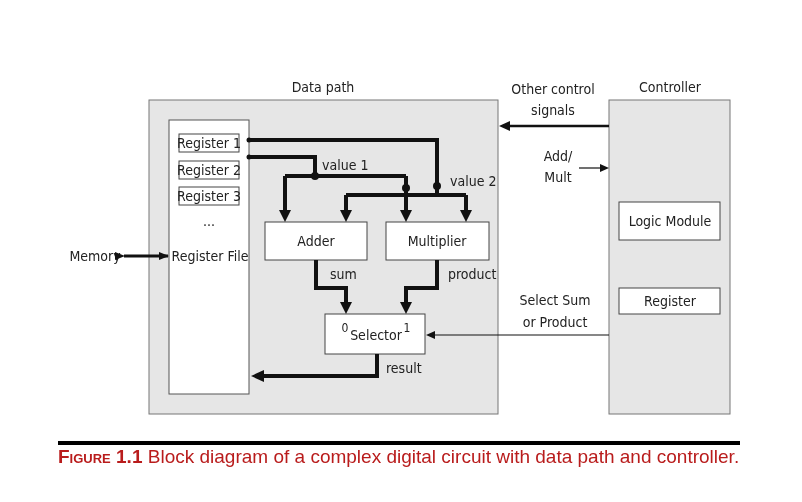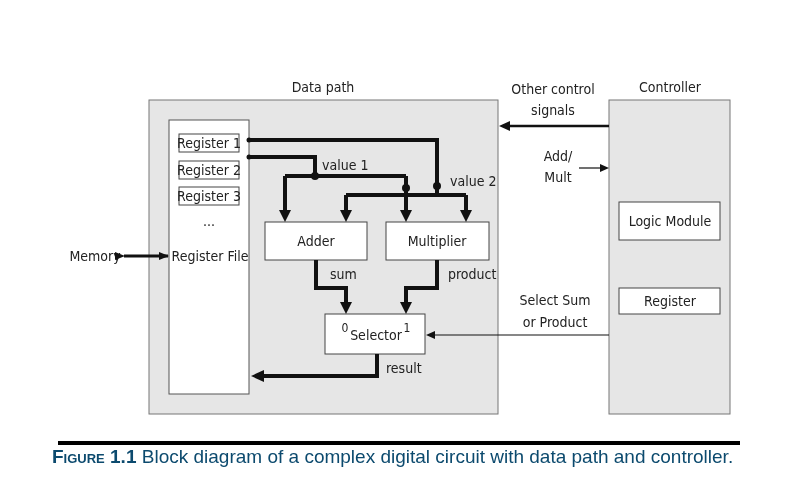--- a/index.html
+++ b/index.html
@@ -1,19 +1,19 @@
 <!DOCTYPE html>
 <html><head>
 <meta charset="utf-8">
 <style>
   html,body{margin:0;padding:0;background:#fff;}
   body{width:802px;height:502px;position:relative;overflow:hidden;font-family:"Liberation Sans",sans-serif;}
   svg{position:absolute;left:0;top:0;}
   .lbl{font-family:"DejaVu Sans Condensed","Liberation Sans Narrow","Liberation Sans",sans-serif;font-size:14px;fill:#222;font-stretch:condensed;}
-  .caption{position:absolute;left:52px;top:446px;width:700px;font-size:19px;line-height:21px;color:#0c4a6e;font-family:"Liberation Sans",sans-serif;}
+  .caption{position:absolute;left:58px;top:446px;width:700px;font-size:19px;line-height:21px;color:#b91c1c;font-family:"Liberation Sans",sans-serif;}
   .caption .fig{font-weight:bold;font-variant:small-caps;}
   .rule{position:absolute;left:58px;top:441px;width:682px;height:4px;background:#000;}
 </style>
 </head>
 <body>
 
 <svg width="802" height="440" viewBox="0 0 802 440">
   <defs>
     <marker id="ah" markerWidth="6" markerHeight="6" refX="3" refY="3" orient="auto" markerUnits="strokeWidth">
       <path d="M0,0 L6,3 L0,6 Z" fill="#111"></path>

